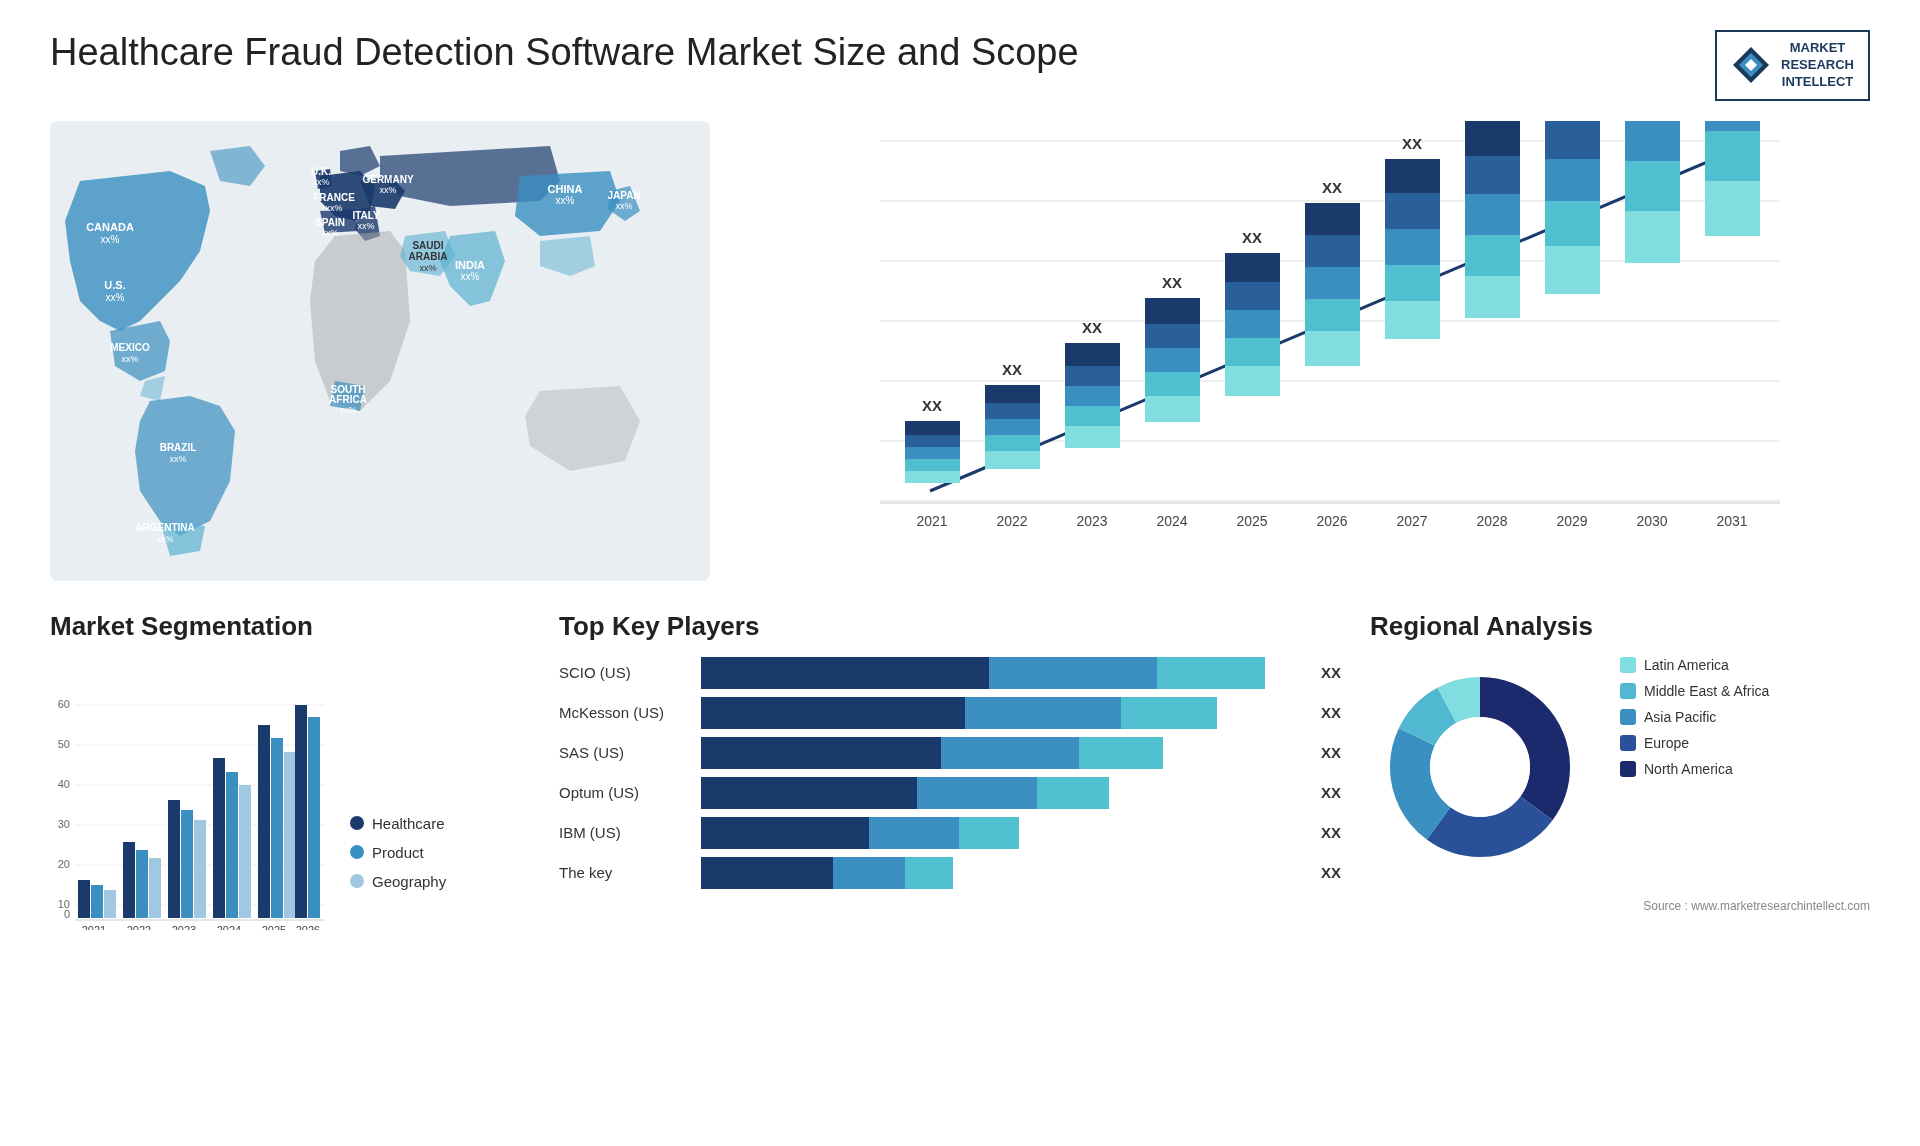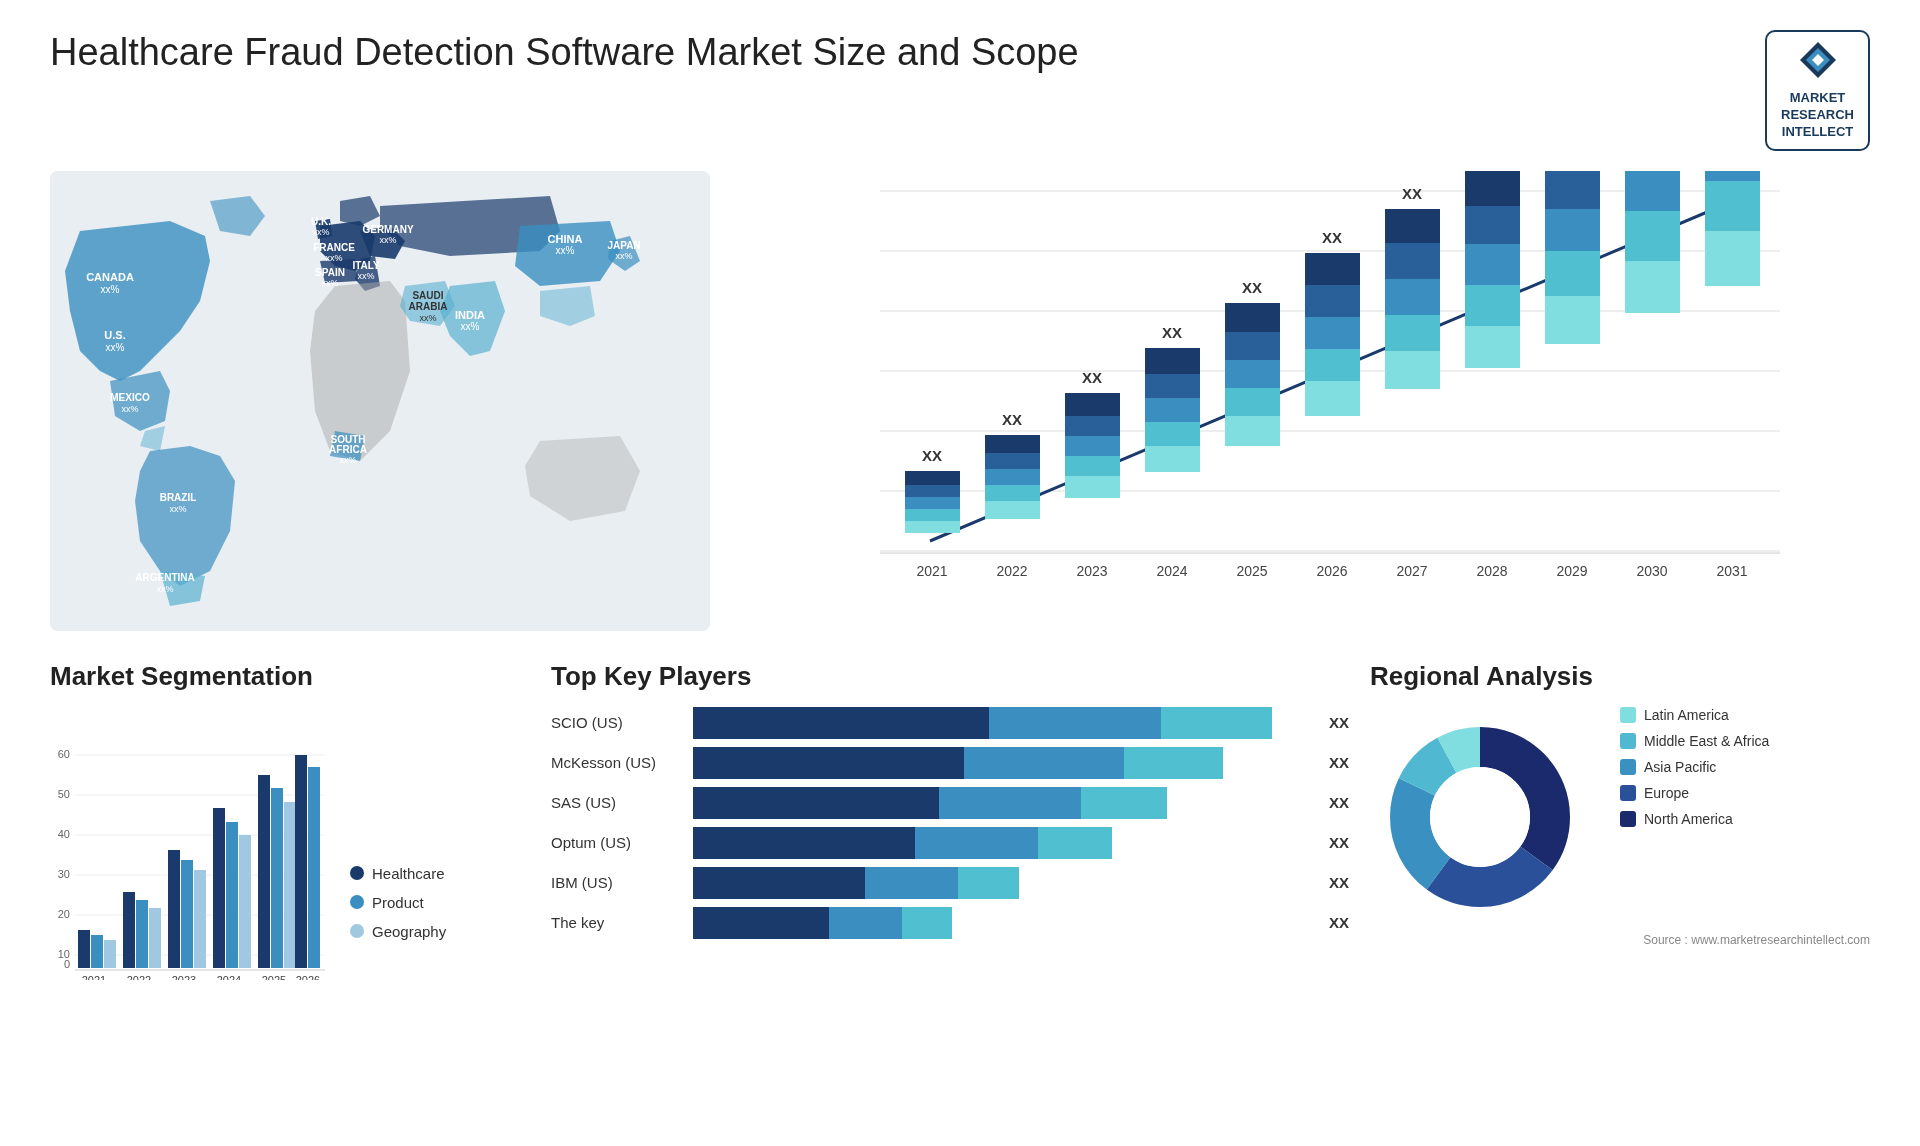--- a/index.html
+++ b/index.html
@@ -32,22 +32,21 @@
       color: #222;
       line-height: 1.2;
     }
 
     .logo-box {
       display: flex;
       align-items: center;
       gap: 10px;
       border: 2px solid #1a3a5c;
       padding: 8px 14px;
-      border-radius: 10px;
-      flex-direction: column;
+      border-radius: 0;
     }
 
     .logo-icon {
       width: 40px;
       height: 40px;
     }
 
     .logo-text {
       font-size: 13px;
       font-weight: 700;
@@ -76,21 +75,21 @@
     .chart-section {
       grid-column: 2;
       grid-row: 1;
       padding-left: 30px;
     }
 
     
     .bottom-grid {
       display: grid;
       grid-template-columns: 480px 1fr 500px;
-      gap: 21px;
+      gap: 29px;
       margin-top: 10px;
     }
 
     
     .segmentation-section {
       position: relative;
     }
 
     .section-title {
       font-size: 26px;
@@ -612,18 +611,18 @@
             <span>Europe</span>
           </div>
           <div class="regional-legend-item">
             <div class="regional-legend-color" style="background:#1a2a6c;"></div>
             <span>North America</span>
           </div>
         </div>
 
       </div>
 
-      <div style="text-align:right; font-size:12px; color:#888; margin-top:6px;">Source : www.marketresearchintellect.com</div>
+      <div style="text-align:right; font-size:12px; color:#888; margin-top:22px;">Source : www.marketresearchintellect.com</div>
     </div>
 
   </div>
 
 </div>
 
 </body></html>

